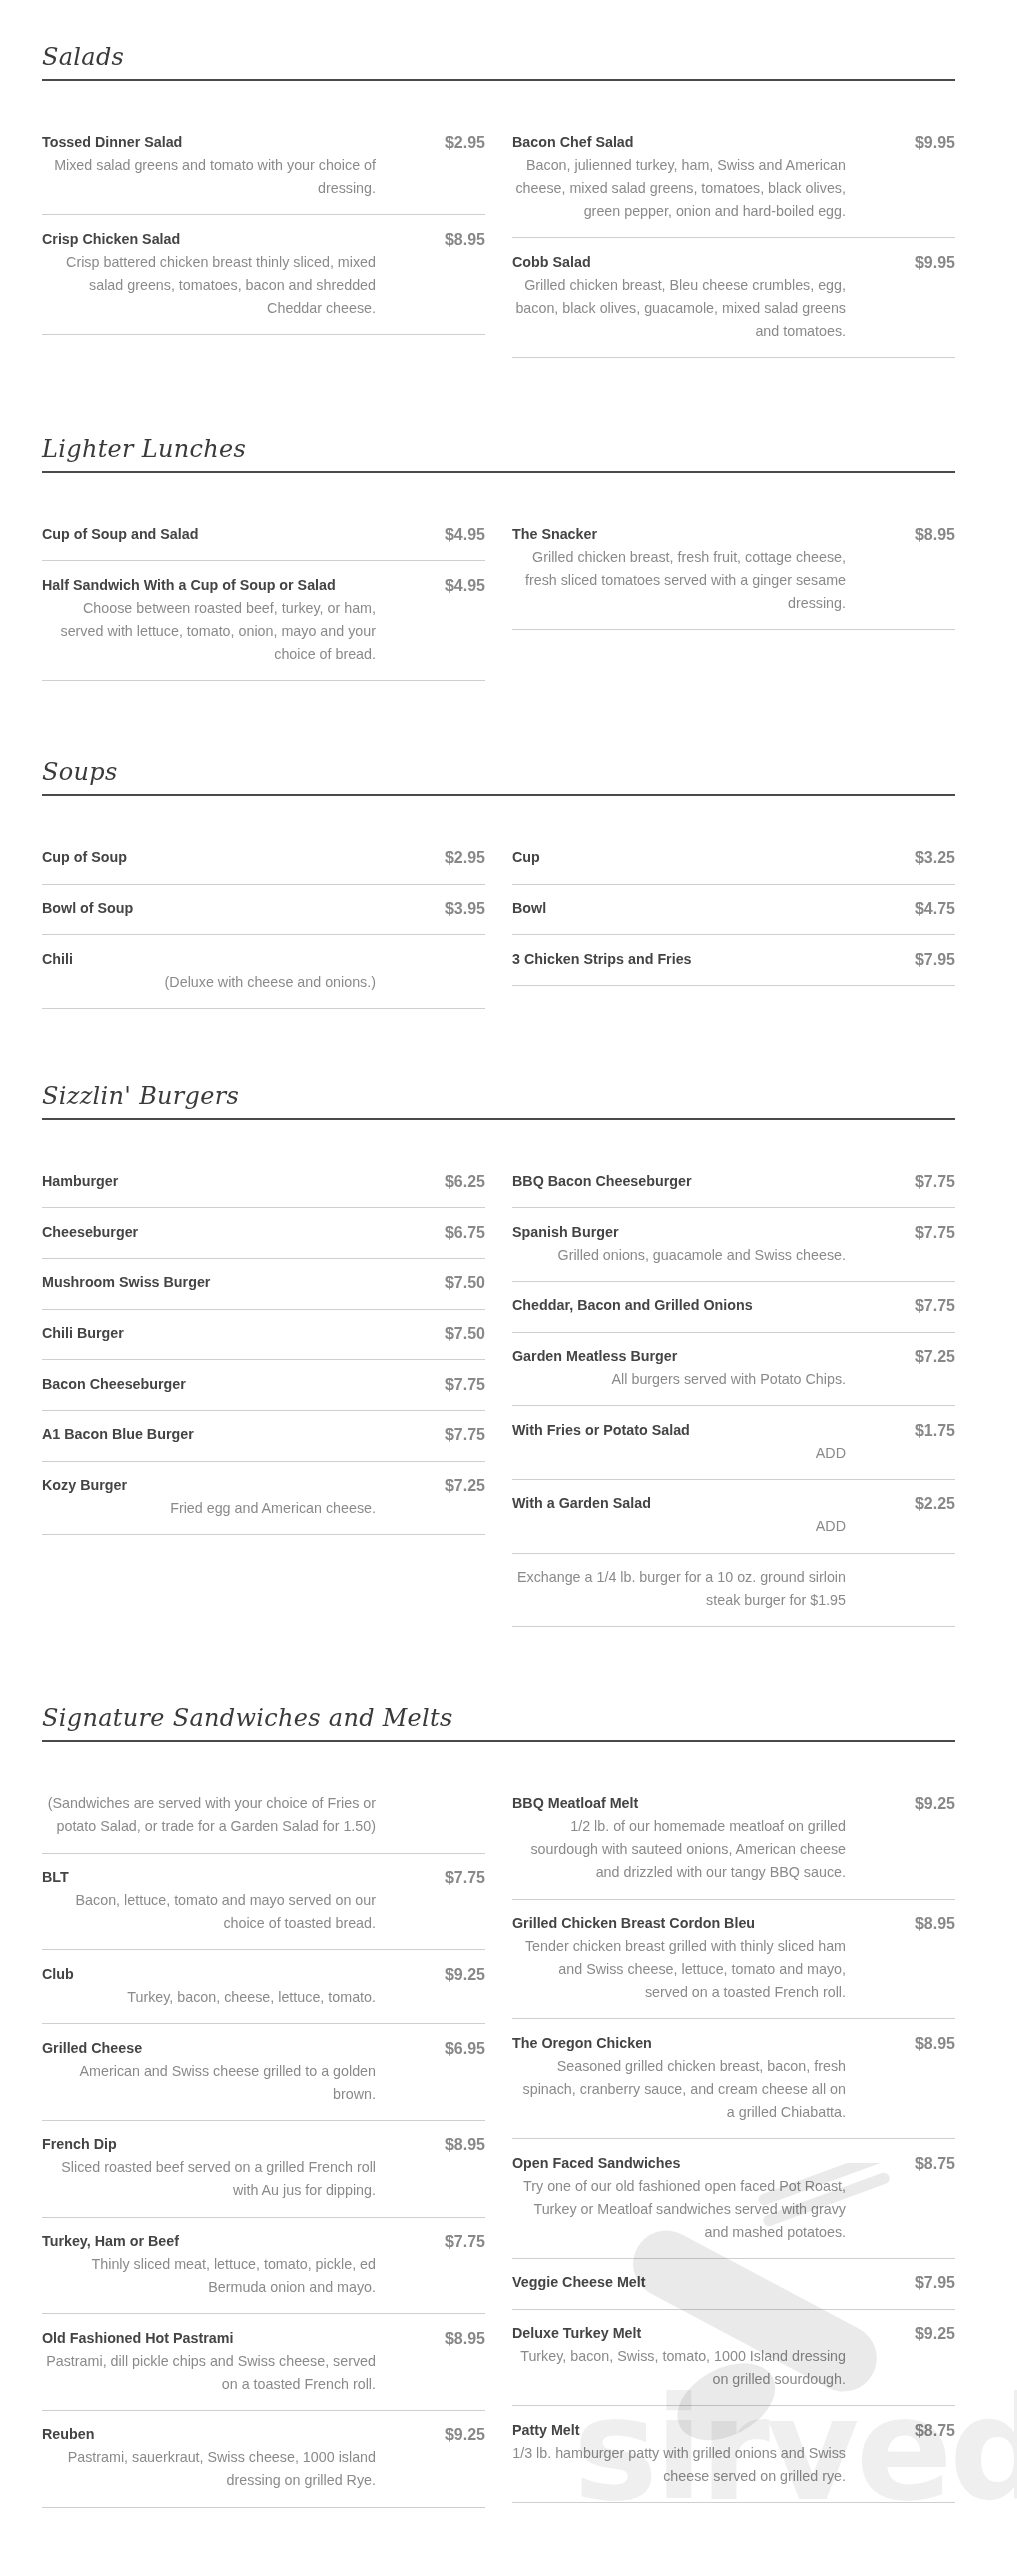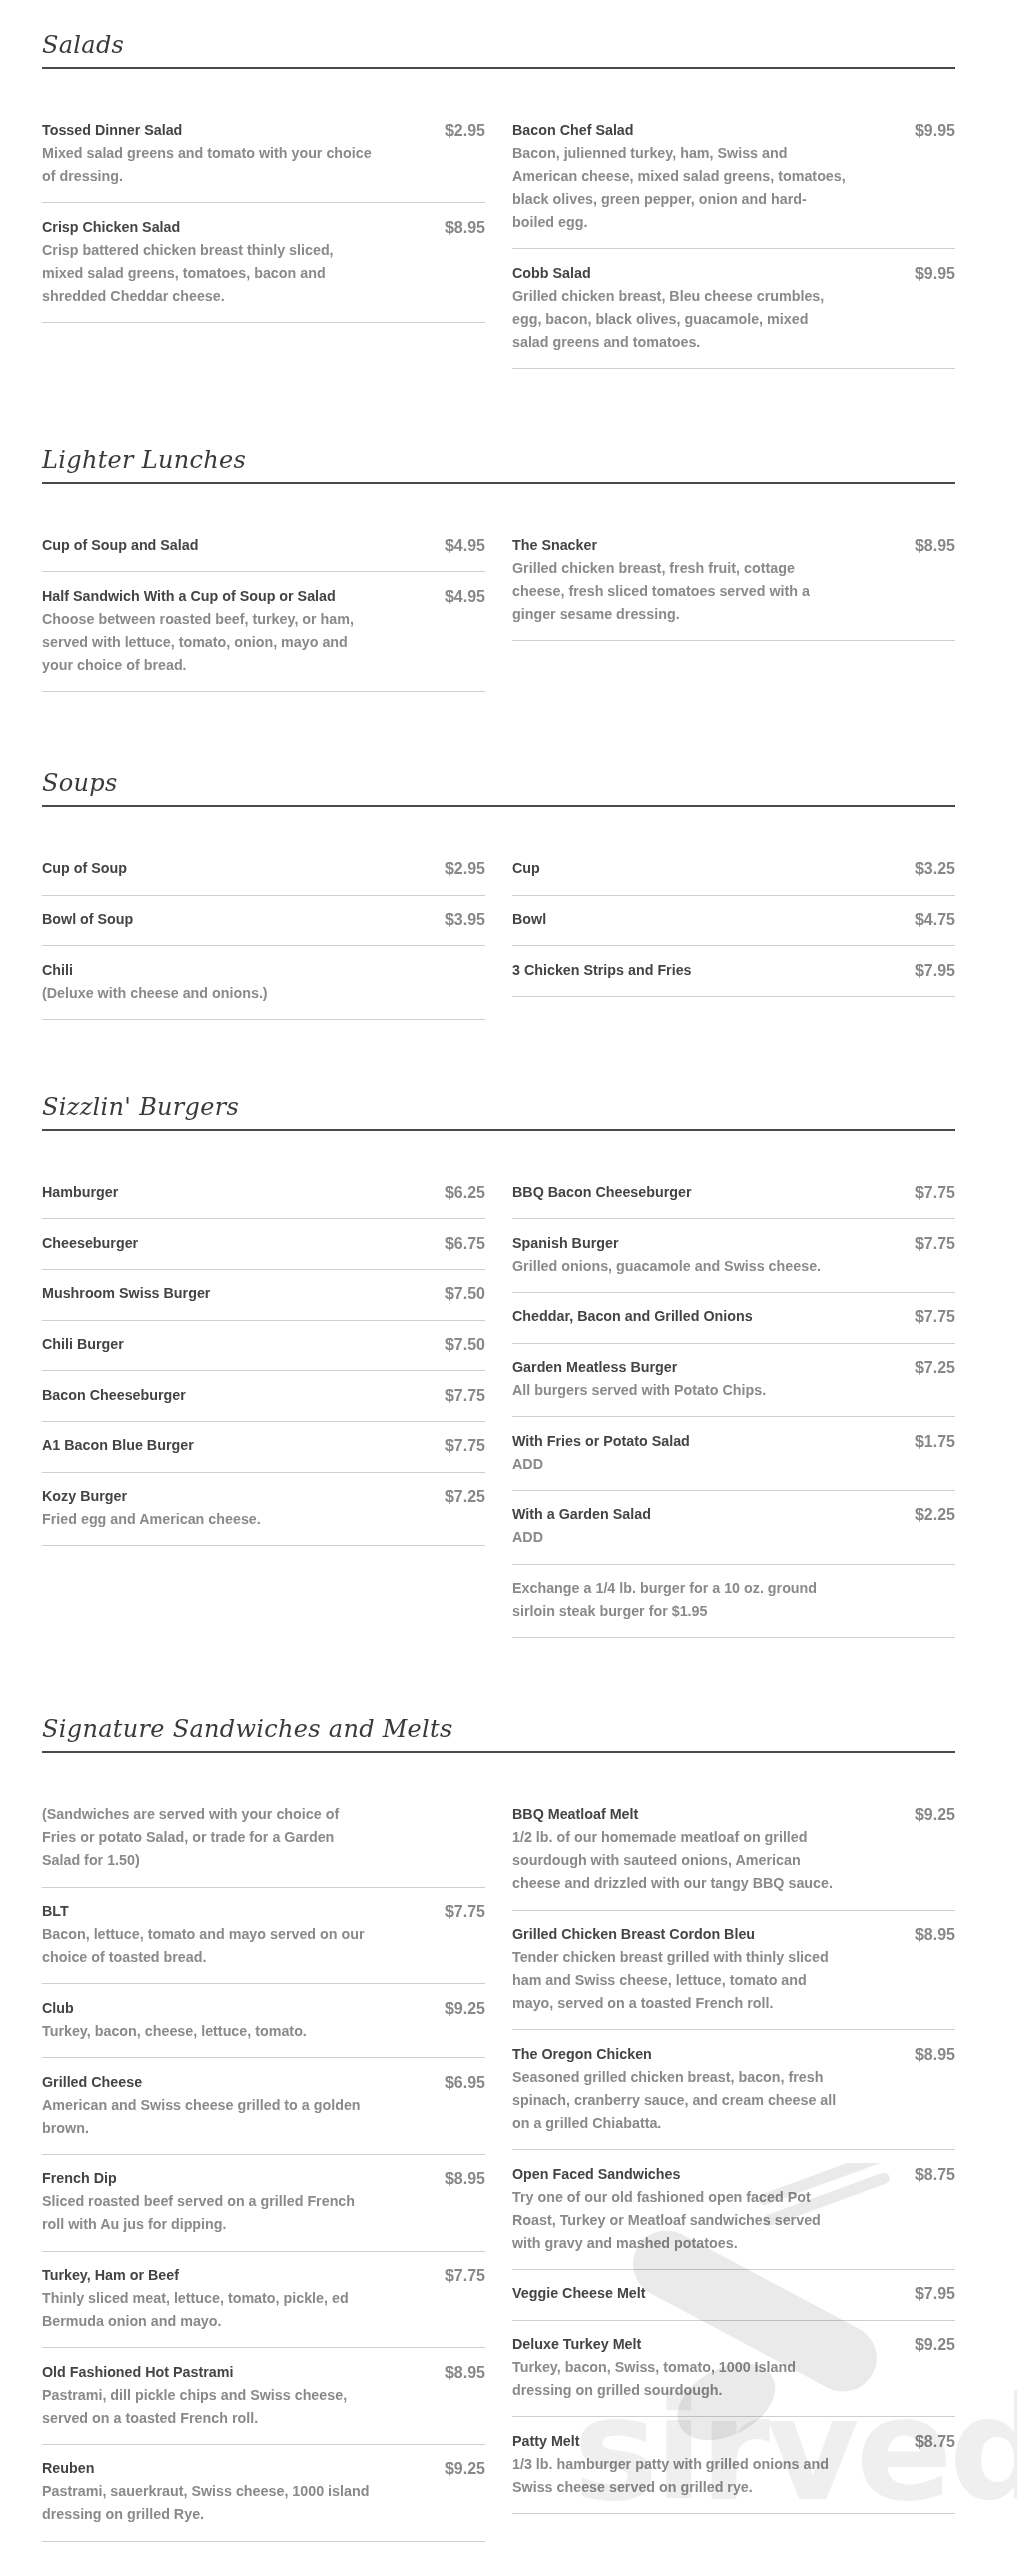--- a/index.html
+++ b/index.html
@@ -1,30 +1,30 @@
 <!DOCTYPE html>
 <html><head>
 <meta charset="utf-8">
 <style>
   html, body { margin: 0; padding: 0; background: #ffffff; }
   body { width: 1017px; height: 2576px; position: relative; overflow: hidden;
          font-family: "Liberation Sans", "DejaVu Sans", sans-serif; }
   .menu { position: absolute; left: 42px; top: 0; width: 913px; }
   .section { margin-top: 29px; }
-  .section:first-child { margin-top: 29px; }
+  .section:first-child { margin-top: 41px; }
   .section-title { font-family: "DejaVu Serif", "Liberation Serif", serif; font-style: italic;
                    font-size: 24px; color: #3a3a3a; line-height: 32px; padding-bottom: 5.7px;
                    border-bottom: 2.9px solid #4a4a4a; letter-spacing: 0.3px; }
   .cols { display: flex; justify-content: space-between; margin-top: 38px; }
   .col { width: 443px; }
   .item { border-bottom: 1px solid #cfcfcf; padding: 12.4px 0 14.3px 0; }
   .item-head { display: flex; justify-content: space-between; align-items: flex-end; }
   .item-name { font-weight: bold; font-size: 14.3px; color: #444444; line-height: 23px; }
   .item-price { font-weight: bold; font-size: 16px; color: #888888; line-height: 23px; }
-  .item-desc { font-weight: bold; font-size: 14.3px; color: #8a8a8a; line-height: 23px; width: 334px; }
+  .item-desc { font-weight: normal; font-size: 14.3px; color: #8a8a8a; line-height: 23px; width: 334px; text-align: right; }
   .item.note .item-desc { margin-top: 0; }
   .sec-salads { margin-top: 29px; }
   .sec-lunches { margin-top: 75px; }
   .sec-soups { margin-top: 75px; }
   .sec-burgers { margin-top: 71px; }
   .sec-sandwiches { margin-top: 75px; }
   .watermark { position: absolute; left: 564px; top: 2163px; width: 401px; height: 363px;
                pointer-events: none; opacity: 0.08; }
   .watermark-text { position: absolute; left: 573px; top: 2378px; font-family: "DejaVu Sans", sans-serif;
                     font-weight: bold; font-size: 143px; color: #000; opacity: 0.06; letter-spacing: -3.8px;

